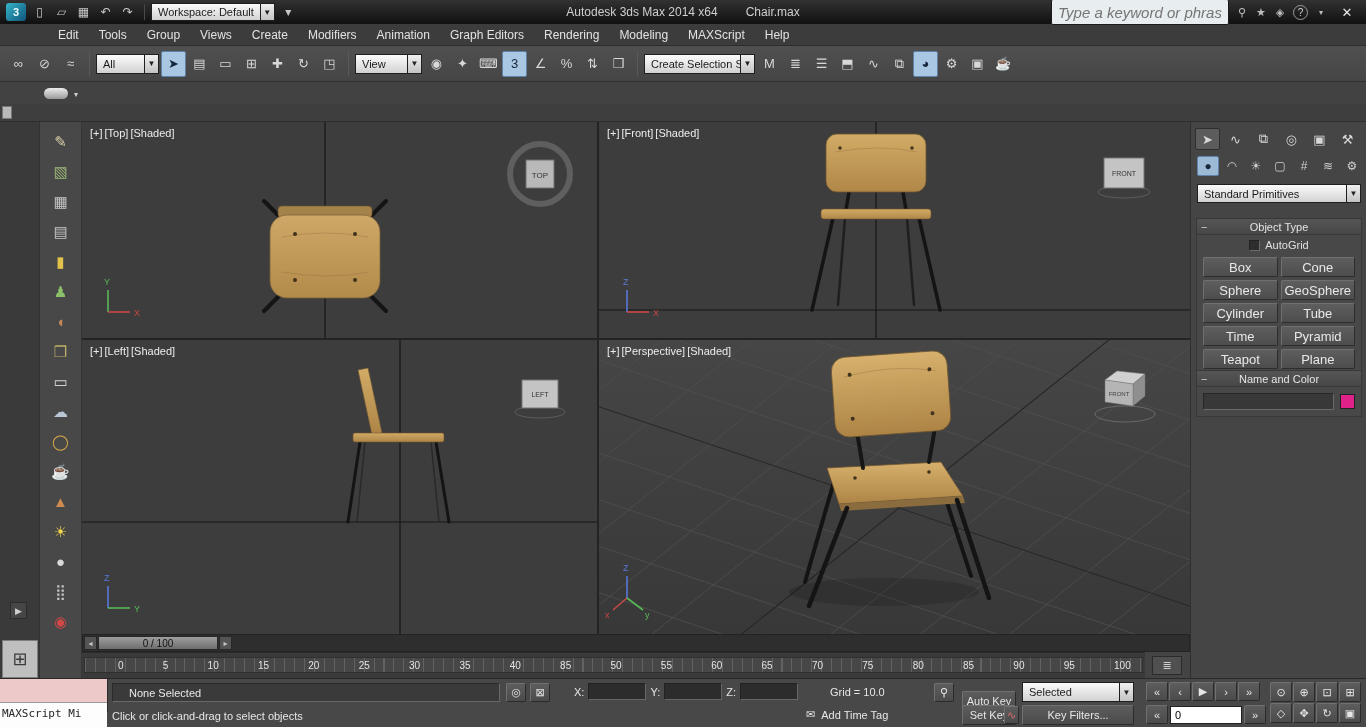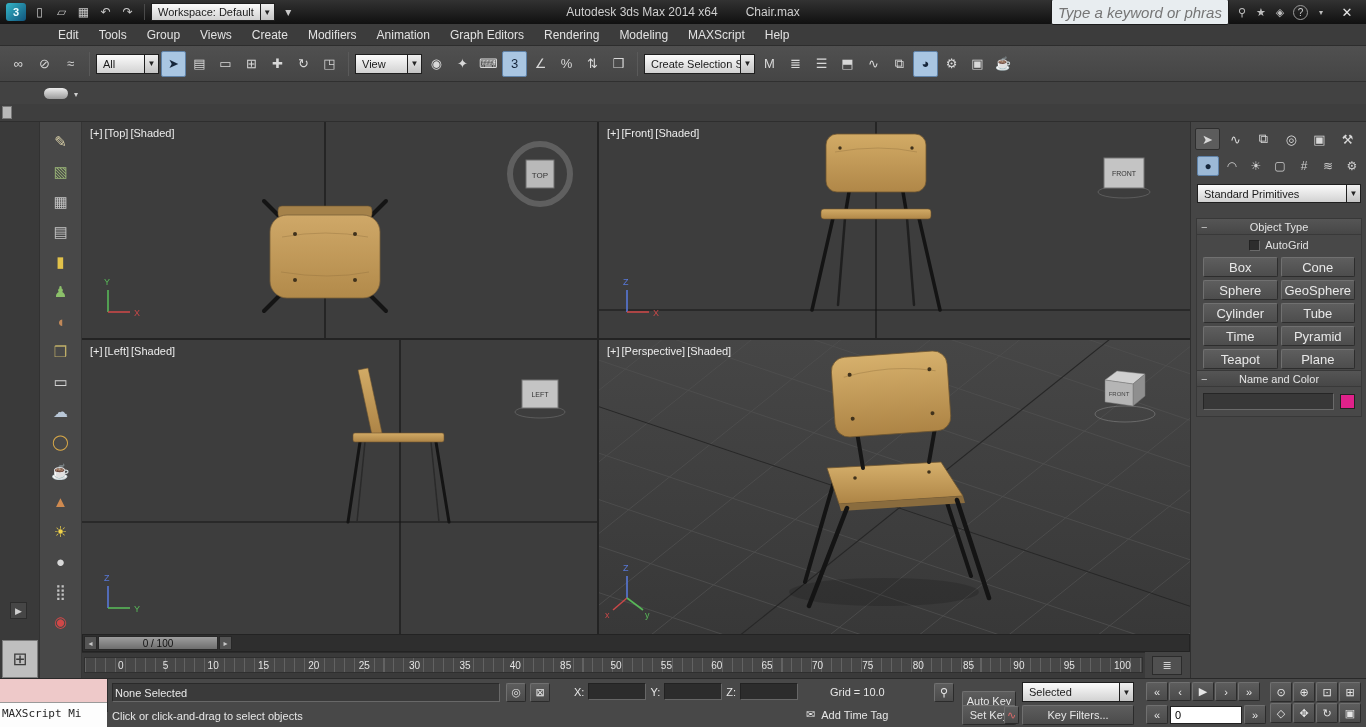--- a/index.html
+++ b/index.html
@@ -86,21 +86,21 @@
   .cp-btn{height:20px;background:linear-gradient(#5e5e5e,#4d4d4d);border:1px solid #2d2d2d;border-top-color:#707070;border-left-color:#707070;border-radius:2px;display:flex;align-items:center;justify-content:center;color:#e8e8e8;font-size:13px}
   #name-row{display:flex;align-items:center;gap:6px;padding:6px}
   #name-field{flex:1;height:17px;background:#383838;border:1px solid #262626;border-bottom-color:#6a6a6a;border-right-color:#6a6a6a}
   #color-swatch{width:15px;height:15px;border:1px solid #222}
 
   
   #statusbar{left:0;top:678px;width:1366px;height:49px;background:#484848;border-top:1px solid #292929}
   #maxscript{left:0;top:0;width:108px;height:33px;border-right:1px solid #2c2c2c}
   .ms-pink{height:24px;background:#eec9c9;border-bottom:1px solid #9a9a9a}
   .ms-white{height:24px;background:#fdfdfd;color:#262626;font-family:"DejaVu Sans Mono",monospace;font-size:11px;padding:4px 2px;white-space:nowrap;overflow:hidden}
-  .sunken{background:#3a3a3a;border:1px solid #2a2a2a;border-bottom-color:#686868;border-right-color:#686868;color:#e8e8e8;display:flex;align-items:center;padding:0 2px;font-size:11px}
+  .sunken{background:#3a3a3a;border:1px solid #2a2a2a;border-bottom-color:#686868;border-right-color:#686868;color:#e8e8e8;display:flex;align-items:center;padding:0 16px;font-size:11px}
   .darkfield{background:#2c2c2c;border:1px solid #222;border-bottom-color:#666;border-right-color:#666;height:17px}
   .sb-btn{background:linear-gradient(#5d5d5d,#4b4b4b);border:1px solid #2b2b2b;border-top-color:#707070;border-left-color:#707070;border-radius:2px;color:#e6e6e6;display:flex;align-items:center;justify-content:center;font-size:11px}
   .sb-icon{width:20px;height:19px}
   #navgrid{left:1270px;top:3px;display:grid;grid-template-columns:repeat(4,22px);grid-auto-rows:20px;gap:1px}
   .sb-text{font-size:11px;color:#e6e6e6;white-space:nowrap}
   #frame-field{width:72px;height:18px;background:#fff;border:1px solid #222;color:#000;font-size:11px;padding:0 4px;font-family:"Liberation Sans",sans-serif}
 </style>
 </head>
 <body>
 

